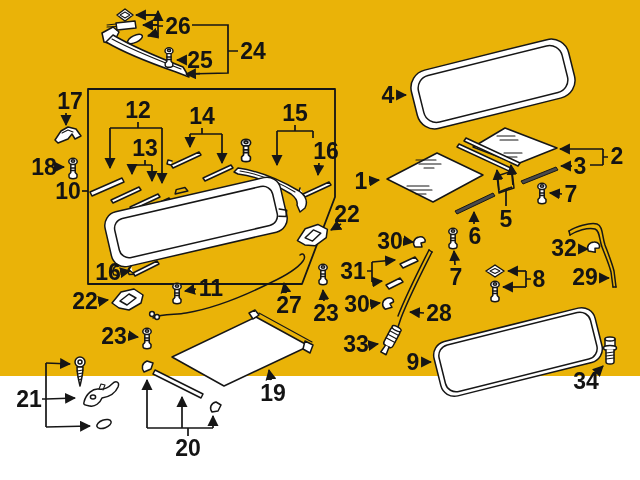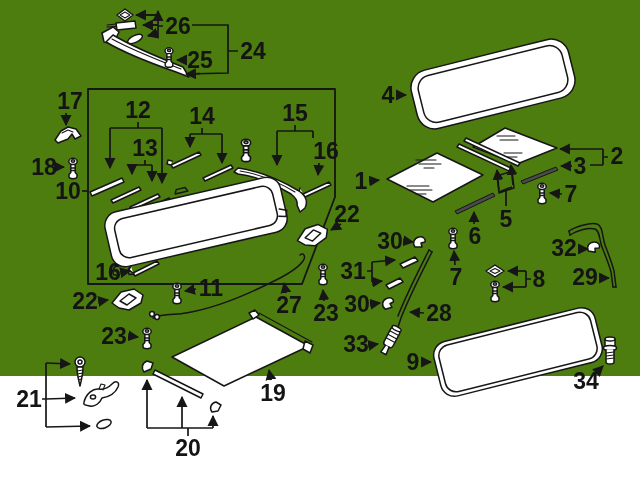--- a/index.html
+++ b/index.html
@@ -1,16 +1,16 @@
 <!DOCTYPE html>
 <html><head>
 <meta charset="utf-8">
 <style>
   html,body{margin:0;padding:0;background:#fff;width:640px;height:480px;overflow:hidden}
-  #stage{position:relative;width:640px;height:376px;background:#4d7c0f}
+  #stage{position:relative;width:640px;height:376px;background:#eab308}
   svg{display:block}
   .ln{stroke:#161616;stroke-width:1.5;fill:none;stroke-linecap:round;stroke-linejoin:round}
   .ld{stroke:#161616;stroke-width:1.7;fill:none;stroke-linecap:butt;stroke-linejoin:miter}
   .w{fill:#fff}
   .dark{fill:#4a4a4a;stroke:#161616;stroke-width:1}
   .thin{stroke-width:1.1}
   .lbl{font:bold 23px "Liberation Sans","DejaVu Sans",sans-serif;fill:#141414;
        text-anchor:middle;dominant-baseline:central}
 </style>
 </head>

